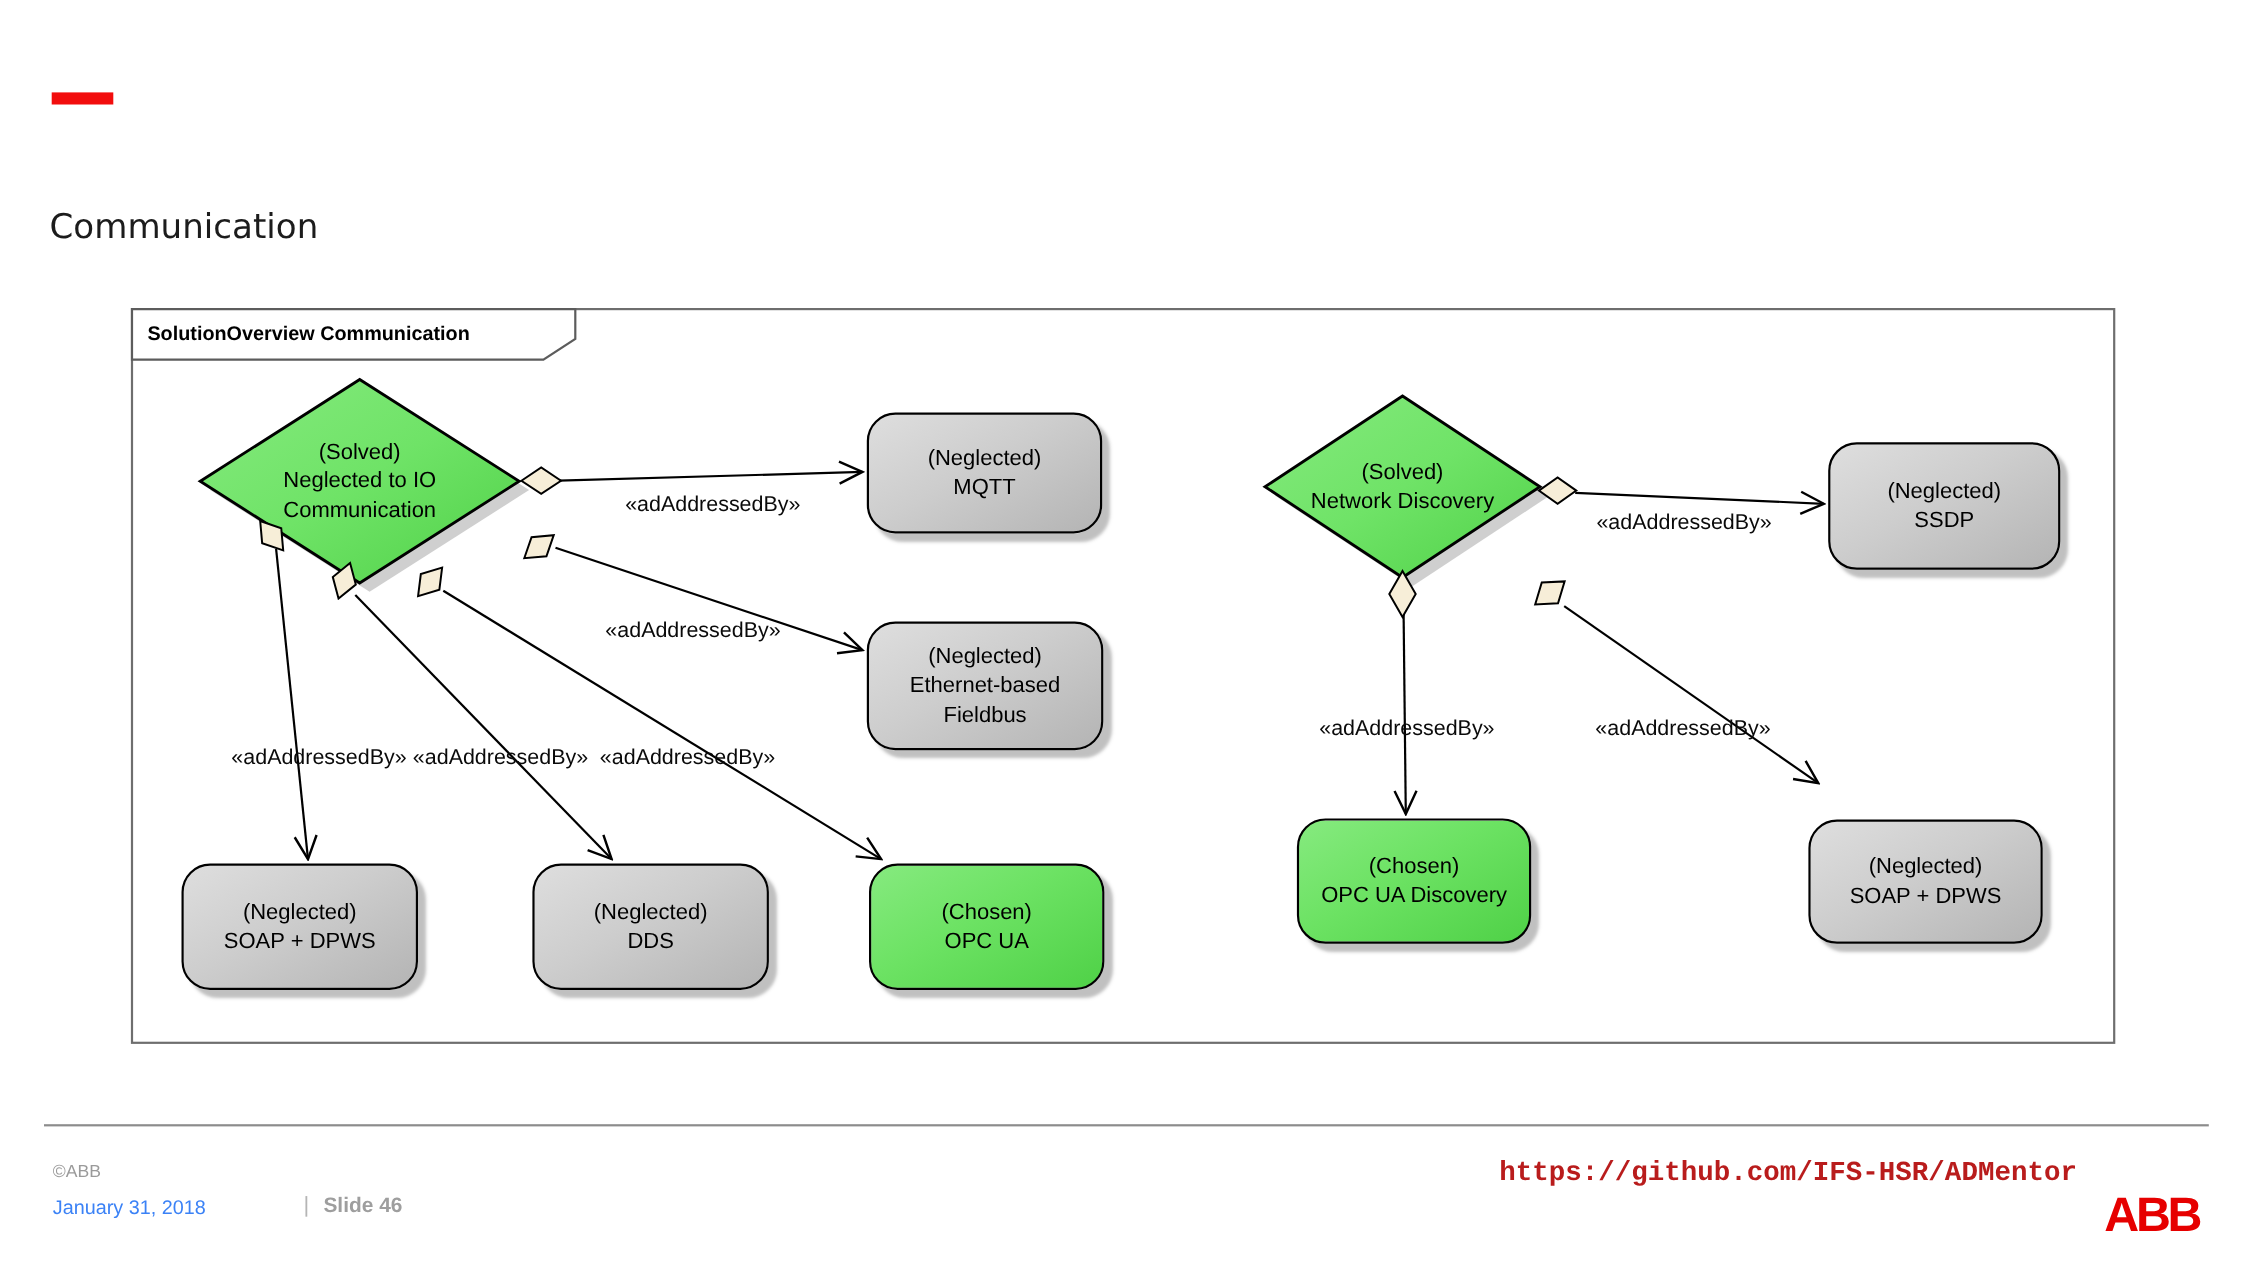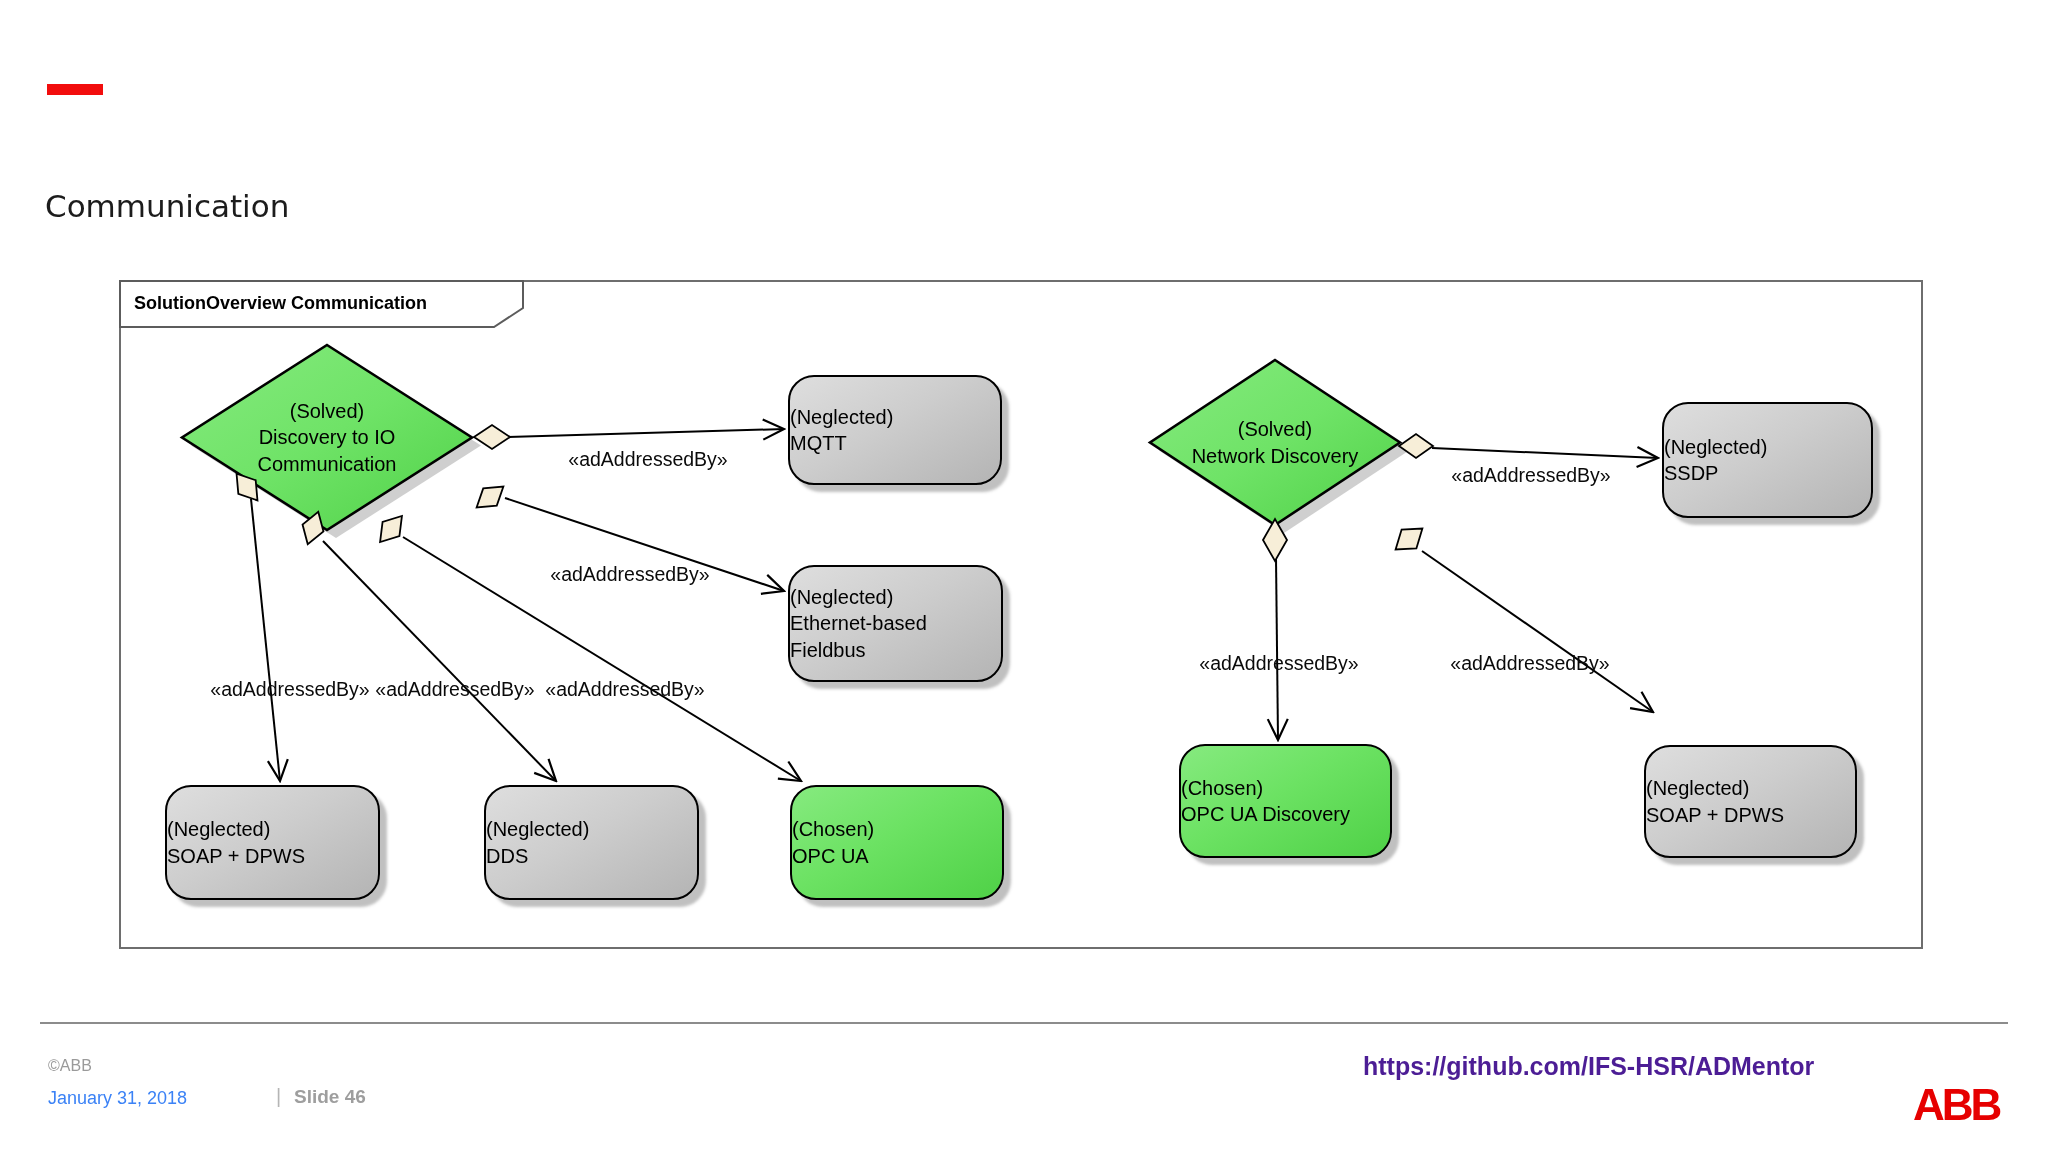--- a/index.html
+++ b/index.html
@@ -8,37 +8,37 @@
   
   .red-dash{position:absolute;left:47px;top:84px;width:56px;height:11px;background:var(--accent,#f20d0d);}
   .title{position:absolute;left:45px;top:100px;font-family:"DejaVu Sans",sans-serif;
          font-size:45px;font-weight:bold;letter-spacing:-1px;color:#141414;white-space:nowrap;}
   .subtitle{position:absolute;left:45px;top:188px;font-family:"DejaVu Sans",sans-serif;
          font-size:31px;font-weight:normal;color:#1c1c1c;white-space:nowrap;}
   
   svg.canvas{position:absolute;left:0;top:0;}
   .frame-label{position:absolute;left:134px;top:293px;font-size:18px;font-weight:bold;color:#000;white-space:nowrap;}
   .node{position:absolute;border:2.2px solid #000;border-radius:26px;display:flex;flex-direction:column;
-        align-items:flex-start;justify-content:center;text-align:center;font-size:20px;line-height:1.32;color:#000;
+        align-items:center;justify-content:center;text-align:center;font-size:20px;line-height:1.32;color:#000;
         box-shadow:7px 7px 3px rgba(90,90,90,0.38);box-sizing:border-box;}
   .node.gray{background:linear-gradient(150deg,var(--gray-a,#dedede) 0%,#cdcdcd 45%,var(--gray-b,#b4b4b4) 100%);}
   .node.green{background:linear-gradient(150deg,var(--green-a,#86ea7f) 0%,#6ce263 45%,var(--green-b,#4fd147) 100%);}
   .node-text{position:absolute;display:flex;flex-direction:column;align-items:center;justify-content:center;
         text-align:center;font-size:20px;line-height:1.32;color:#000;pointer-events:none;}
   .edge-label{position:absolute;transform:translate(-50%,-50%);font-size:19.5px;color:#0a0a0a;white-space:nowrap;}
   line.edge{stroke:#000;stroke-width:2;}
   .anchor{fill:var(--cream,#f7eed8);stroke:#000;stroke-width:1.8;}
   
   .footer-divider{position:absolute;left:40px;top:1022px;width:1968px;height:0;border-top:2px solid #8c8c8c;}
   .footer-copy{position:absolute;left:48px;top:1057px;font-size:16px;font-weight:normal;color:#9a9a9a;}
   .footer-date{position:absolute;left:48px;top:1088px;font-size:18px;color:#3b82f6;}
   .footer-sep{position:absolute;left:276px;top:1085px;font-size:20px;color:#b5b5b5;}
   .footer-slide{position:absolute;left:294px;top:1086px;font-size:19px;color:#9e9e9e;font-weight:bold;}
-  .footer-url{position:absolute;left:1363px;top:1052px;font-family:Liberation Sans, sans-serif;
-        font-size:25px;font-weight:bold;color:#4c1d95;white-space:nowrap;}
+  .footer-url{position:absolute;left:1363px;top:1052px;font-family:Liberation Mono, monospace;
+        font-size:25px;font-weight:bold;color:#b91c1c;white-space:nowrap;}
   .abb-logo{position:absolute;left:1913px;top:1080px;font-family:"Liberation Sans",sans-serif;
         font-size:44px;font-weight:bold;letter-spacing:-3px;color:var(--logo-red,#e60000);font-stretch:condensed;}
 </style>
 </head>
 <body>
 
 <div class="slide">
 
   <div class="red-dash"></div>
   <div class="subtitle">Communication</div>
@@ -77,21 +77,21 @@
         <polygon points="-17,0 0,-12 17,0 0,12" transform="translate(1416,446) rotate(0)" class="anchor"></polygon>
         <polygon points="-12,0 0,-21 12,0 0,21" transform="translate(1275,540) rotate(0)" class="anchor"></polygon>
         <polygon points="-17,0 0,-12 17,0 0,12" transform="translate(1409,539) rotate(-38)" class="anchor"></polygon>
       </g>
   </svg>
 
   <div class="frame-label">SolutionOverview Communication</div>
   <div id="gen-nodes">
       <div class="node-text" style="left: 182px; top: 345px; width: 290px; height: 185px;">
         <span>(Solved)</span>
-        <span>Discovery to IO</span>
+        <span>Neglected to IO</span>
         <span>Communication</span>
       </div>
       <div class="node gray" style="left: 788px; top: 375px; width: 214px; height: 110px;">
         <span>(Neglected)</span>
         <span>MQTT</span>
       </div>
       <div class="node gray" style="left: 788px; top: 565px; width: 215px; height: 117px;">
         <span>(Neglected)</span>
         <span>Ethernet-based</span>
         <span>Fieldbus</span>

